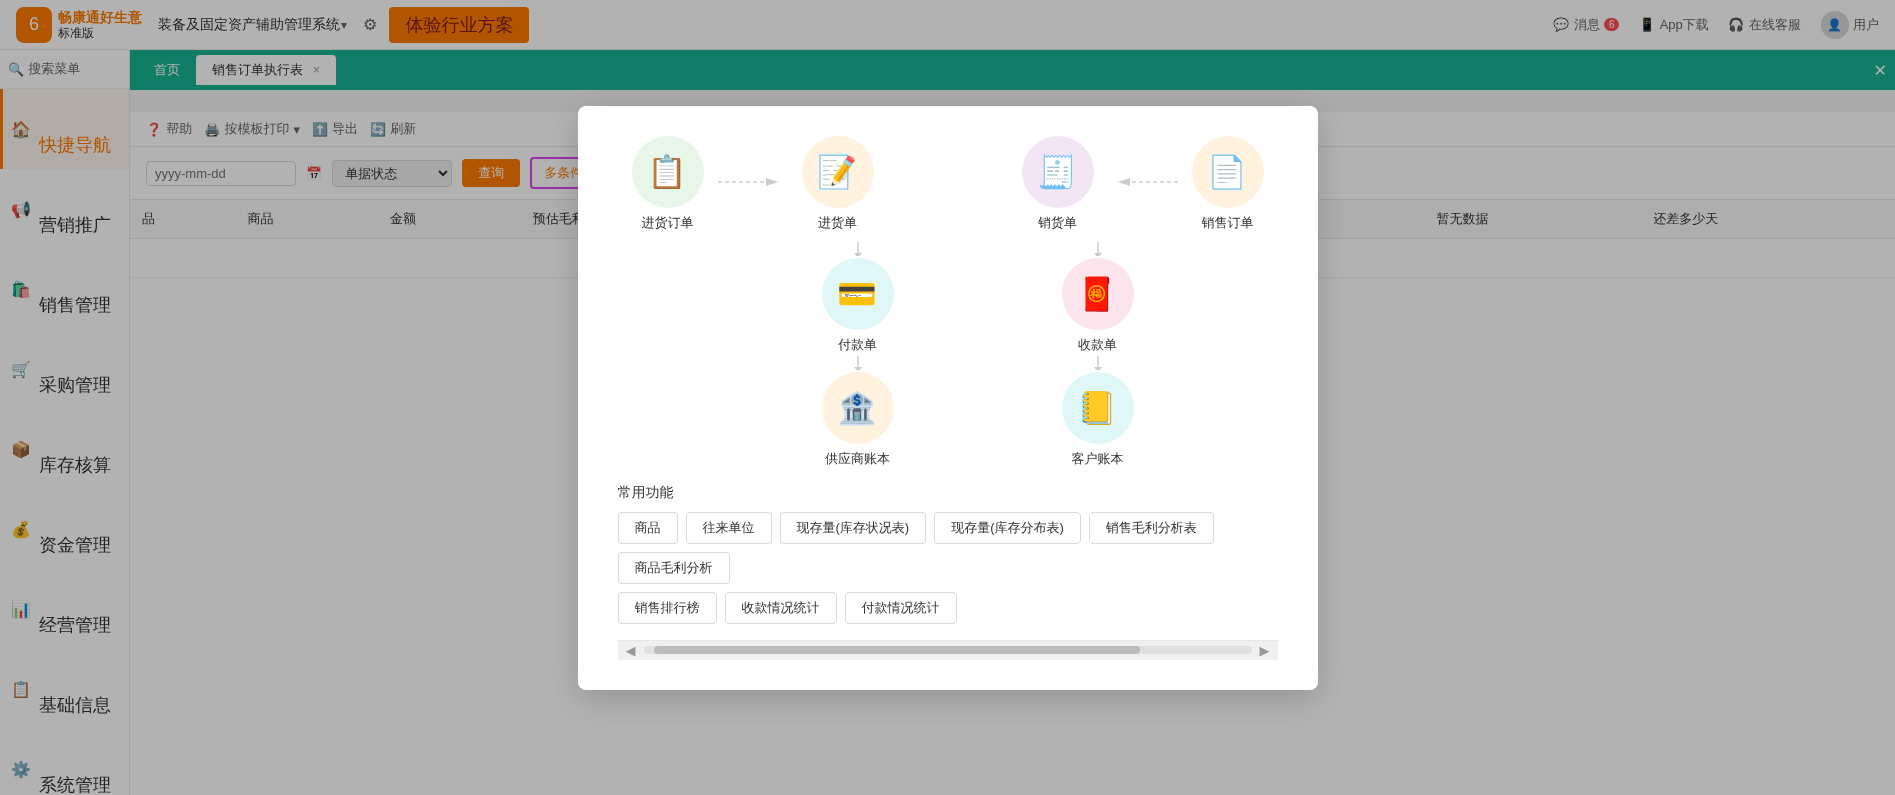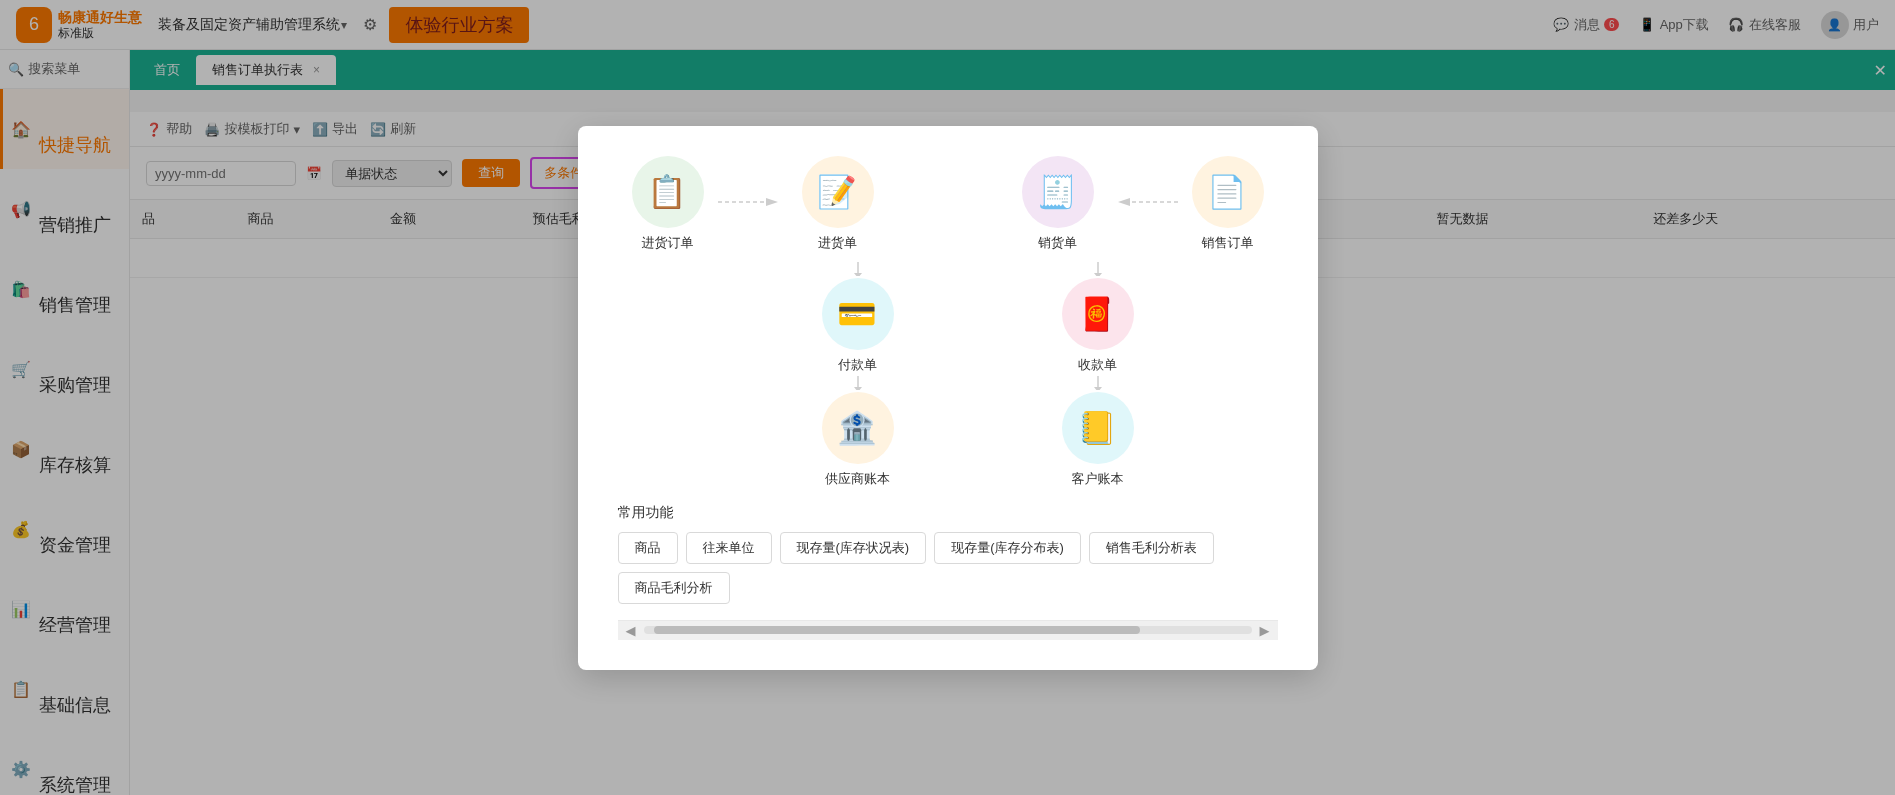--- a/index.html
+++ b/index.html
@@ -386,20 +386,25 @@
     <div class="common-section">
       <div class="common-title">常用功能</div>
       <div class="common-btns">
         <button class="common-btn">商品</button>
         <button class="common-btn">往来单位</button>
         <button class="common-btn">现存量(库存状况表)</button>
         <button class="common-btn">现存量(库存分布表)</button>
         <button class="common-btn">销售毛利分析表</button>
         <button class="common-btn">商品毛利分析</button>
       </div>
+      <div class="common-btns" style="margin-top:8px;">
+        <button class="common-btn">销售排行榜</button>
+        <button class="common-btn">收款情况统计</button>
+        <button class="common-btn">付款情况统计</button>
+      </div>
     </div>
 
     <div class="scroll-bar-area" style="margin-top:16px;">
       <span style="cursor:pointer;color:#999;">◀</span>
       <div class="scroll-track">
         <div class="scroll-thumb"></div>
       </div>
       <span style="cursor:pointer;color:#999;">▶</span>
     </div>
 

